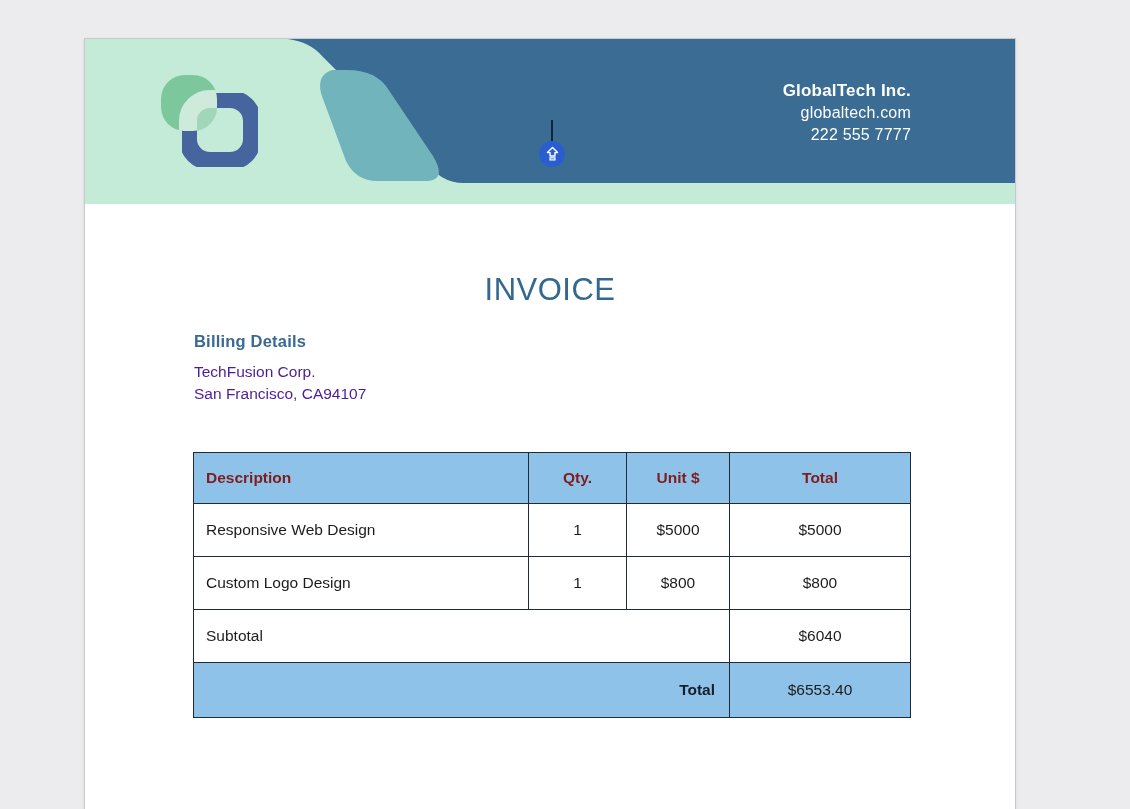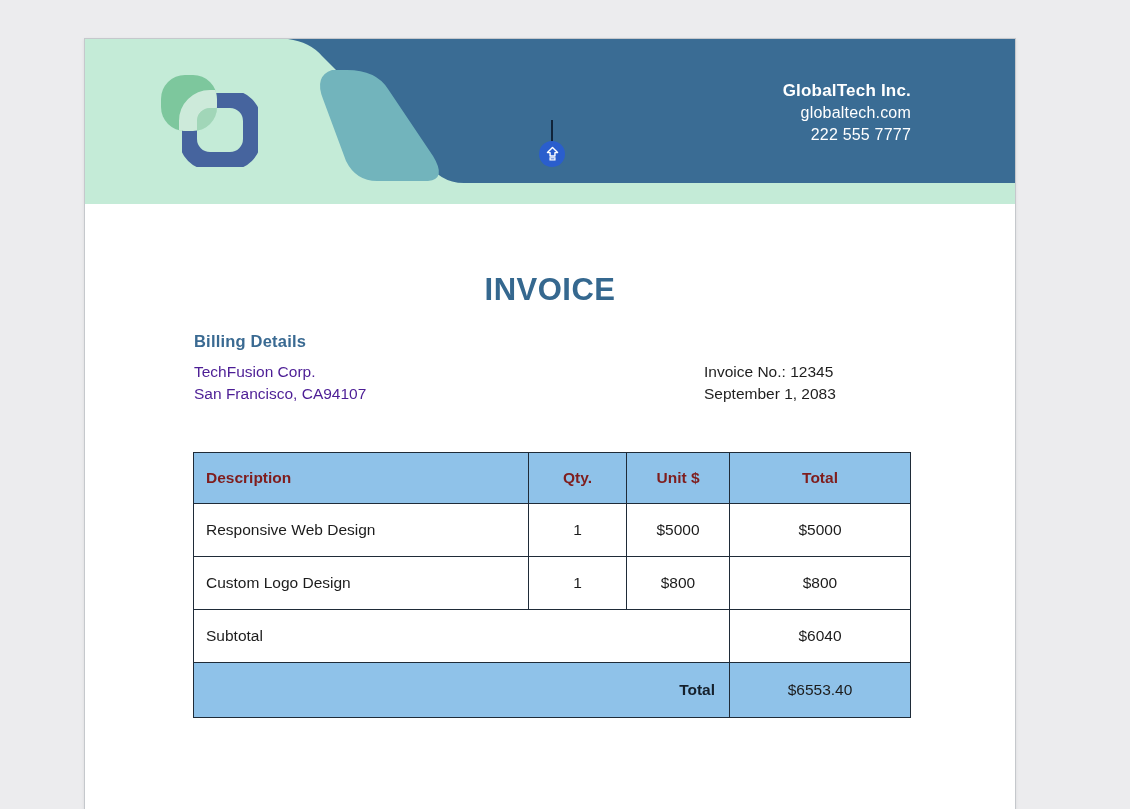--- a/index.html
+++ b/index.html
@@ -42,21 +42,21 @@
     position:absolute; left:454px; top:102px;
     width:26px; height:26px; border-radius:50%;
     background:#2a5ecd;
     display:flex; align-items:center; justify-content:center;
     cursor:pointer;
   }
   
   .invoice-title {
     position:absolute; left:0; top:233px; width:100%;
     text-align:center;
-    font-size:31px; font-weight:700; letter-spacing:0.5px;
+    font-size:31px; font-weight:400; letter-spacing:0.5px;
     color:#35688f;
   }
   .billing-heading {
     position:absolute; left:109px; top:293px;
     font-size:16.5px; font-weight:bold; color:#3a6a92;
     letter-spacing:0.2px;
   }
   .billing-block {
     position:absolute; left:109px; top:322px;
     font-size:15.5px; line-height:22px; color:#4c1d95;
@@ -142,24 +142,20 @@
 
   <div class="invoice-title">INVOICE</div>
 
   <div class="billing-heading">Billing Details</div>
 
   <div class="billing-block">
     <div>TechFusion Corp.</div>
     <div>San Francisco, CA94107</div>
   </div>
 
-  <div class="meta-block">
-    <div>Invoice No.: 12345</div>
-    <div>September 1, 2083</div>
-  </div>
 
   <table class="invoice">
     <colgroup>
       <col style="width:335px">
         <col style="width:98px">
         <col style="width:103px">
         <col style="width:181px">
     </colgroup>
     <tbody>
         <tr>

